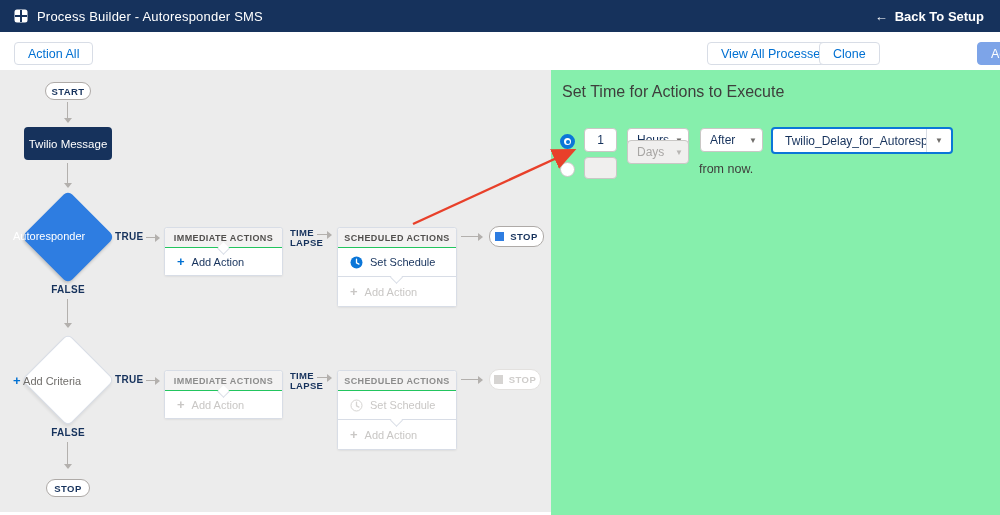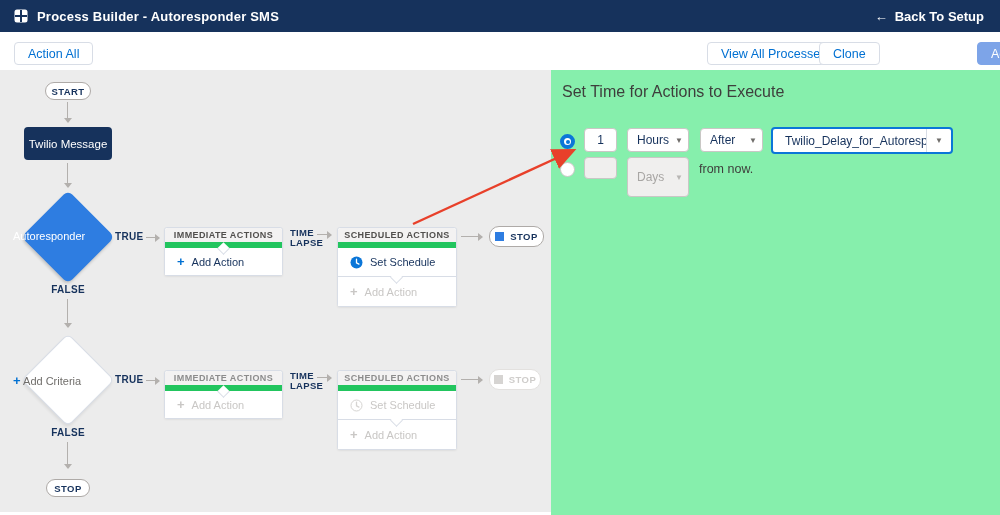--- a/index.html
+++ b/index.html
@@ -3,21 +3,21 @@
 <meta charset="utf-8">
 <style>
   * { margin:0; padding:0; box-sizing:border-box; }
   html,body { width:1000px; height:515px; overflow:hidden; background:#fff;
     font-family:"Liberation Sans", sans-serif; }
 
   
   .topbar { position:absolute; left:0; top:0; width:1000px; height:32px;
     background:#16325c; display:flex; align-items:center; color:#fff; z-index:5; }
   .topbar-icon { margin-left:14px; width:14px; height:14px; display:inline-block; }
-  .topbar-title { margin-left:9px; font-size:13px; font-weight:bold; letter-spacing:.2px; }
+  .topbar-title { margin-left:9px; font-size:13px; font-weight:normal; letter-spacing:.2px; }
   .back-link { position:absolute; right:16px; top:0; height:32px; display:flex;
     align-items:center; gap:7px; font-size:13px; font-weight:bold; color:#fff; cursor:pointer; }
 
   
   .toolbar { position:absolute; left:0; top:32px; width:1000px; height:38px; background:#fff; }
   .btn { position:absolute; top:10px; height:23px; padding:0 13px; background:#fff;
     border:1px solid #d8dde6; border-radius:4px; color:#0070d2; font-size:12.5px;
     font-family:"Liberation Sans",sans-serif; display:flex; align-items:center; cursor:pointer; }
   .btn-primary { background:#7da4e8; border:1px solid #7da4e8; color:#fff; }
 
@@ -51,21 +51,21 @@
 
   .varrow { position:absolute; width:0; border-left:1px solid #b3b0ad; }
   .varrow::after { content:''; position:absolute; left:-4.5px; bottom:-5px;
     border:4px solid transparent; border-top:5px solid #b3b0ad; }
   .harrow { position:absolute; height:0; border-top:1px solid #b3b0ad; }
   .harrow::after { content:''; position:absolute; right:-5px; top:-4.5px;
     border:4px solid transparent; border-left:5px solid #b3b0ad; }
 
   .pbox { position:absolute; background:#fff; border:1px solid #d8dde6; border-radius:3px;
     box-shadow:0 1px 2px rgba(0,0,0,.06); }
-  .pbox-header { position:relative; height:20px; background:#f3f2f2; border-bottom:6px solid #22c55e;
+  .pbox-header { position:relative; height:20px; background:#f3f2f2; border-bottom:1px solid #22c55e;
     border-radius:3px 3px 0 0; display:flex; align-items:center; justify-content:center;
     font-size:9px; font-weight:bold; letter-spacing:.4px; color:#514f4d; }
   .pbox.dim .pbox-header { color:#8c8c8c; }
   .notch { position:absolute; left:50%; margin-left:-5px; width:9px; height:9px; background:#fff;
     border-right:1px solid #d8dde6; border-bottom:1px solid #d8dde6; transform:rotate(45deg); z-index:2; }
   .pbox-row { position:relative; display:flex; align-items:center; gap:7px; padding-left:12px;
     font-size:11px; color:#16325c; background:#fff; cursor:pointer; }
   .pbox-row.dim { color:#c9c7c5; cursor:default; }
   .pbox-row.bordered { border-bottom:1px solid #d8dde6; }
 
@@ -244,21 +244,21 @@
   </div>
   <div class="fld combo" style="left:220px; top:57px; width:182px; height:27px;">
     <span class="sel-val" style="padding-left:12px;">Twilio_Delay_for_Autoresponde</span>
     <span class="caret">▼</span>
   </div>
 
   <div class="radio" style="left:9px; top:92px;"></div>
   <div class="fld disabled" style="left:33px; top:87px; width:33px; height:22px;">
     <span class="fld-val"></span>
   </div>
-  <div class="fld disabled" style="left:76px; top:87px; width:62px; height:40px;">
+  <div class="fld disabled" style="left:76px; top:70px; width:62px; height:24px;">
     <span class="sel-val">Days</span>
     <span class="caret" style="color:#b8b6b4;">▼</span>
   </div>
   <div class="plain-text" style="left:148px; top:92px;">from now.</div>
 </div>
 
 <svg class="annot" width="1000" height="515">
   <defs>
     <marker id="rhead" markerWidth="10" markerHeight="9" refX="8" refY="4.5" orient="auto">
       <polygon points="0 0, 10 4.5, 0 9" fill="#e8402a"></polygon>

